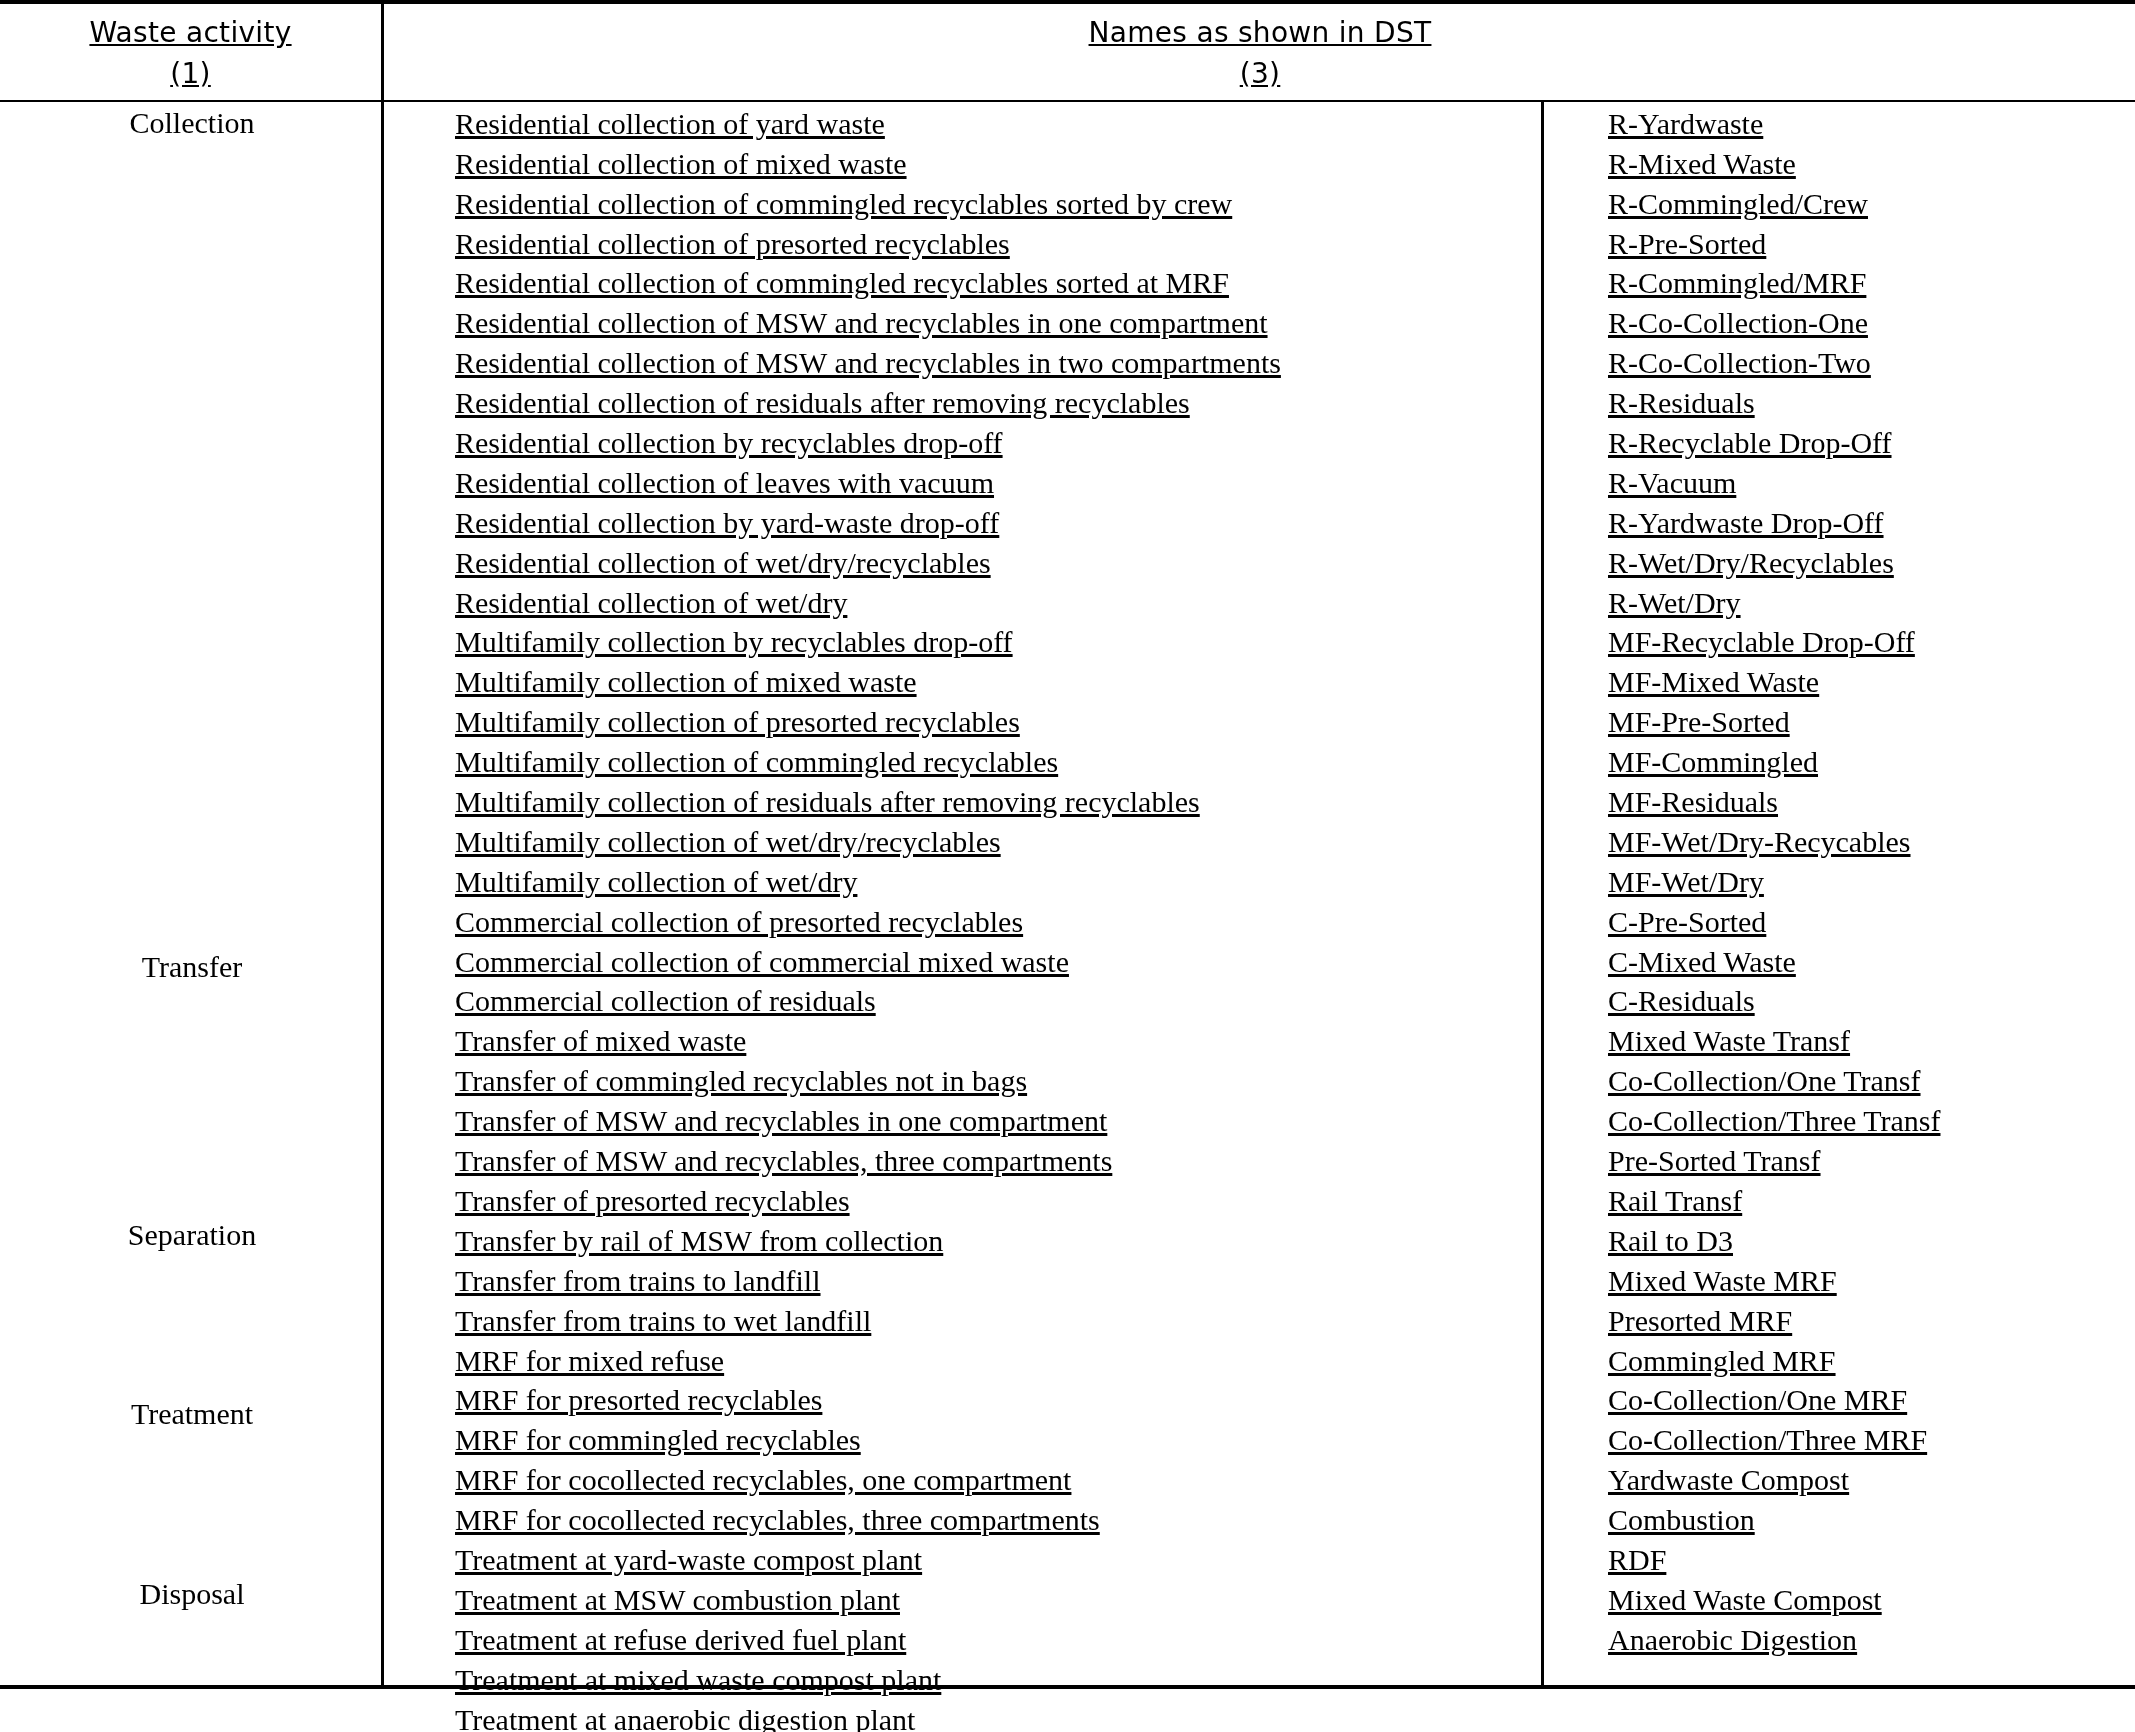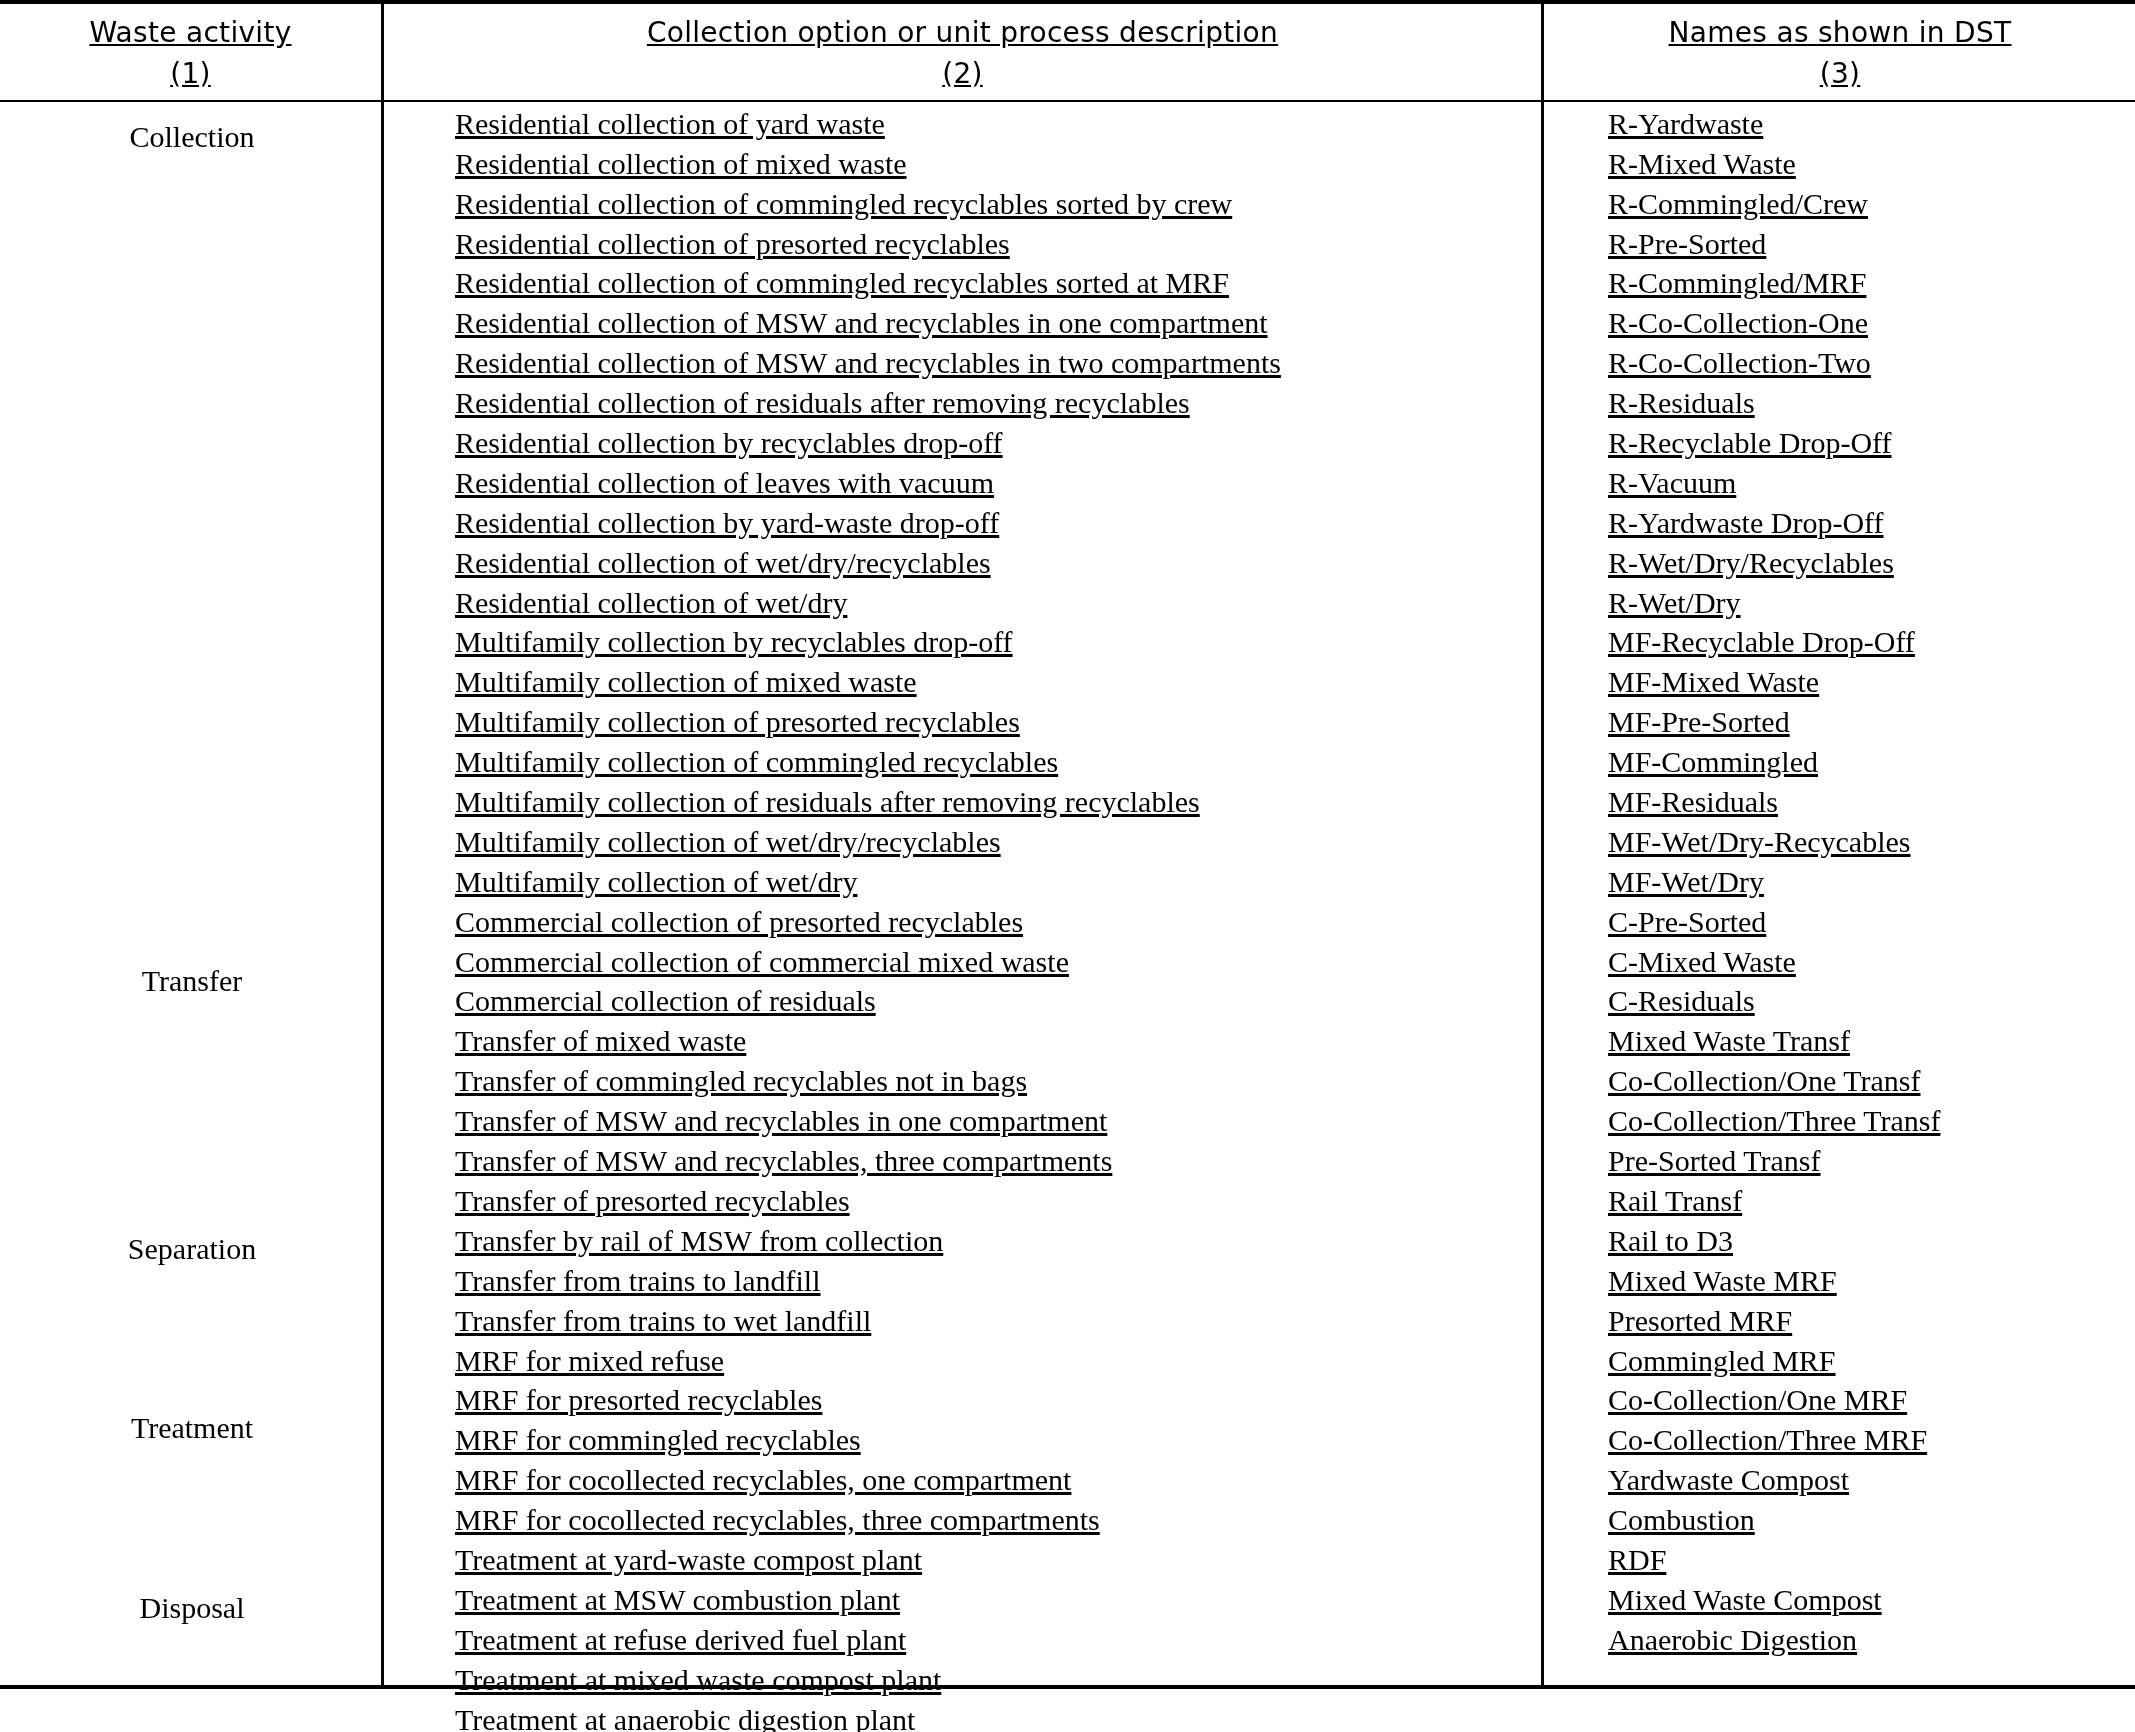--- a/index.html
+++ b/index.html
@@ -74,37 +74,33 @@
   .bcol.c3 .row { padding-top: 3.9px; }
 
   
   .act {
     position: absolute;
     left: 0;
     width: 384px;
     text-align: center;
     font-size: 30px;
     line-height: 36px;
-    padding-top: 17px;
+    padding-top: 3px;
     box-sizing: border-box;
   }
 </style>
 </head>
 <body>
 
 <div class="table-wrap">
 
   <div class="thead">
     <div class="hcell c1">
       <span>Waste activity</span>
       <span>(1)</span>
-    </div>
-    <div class="hcell c2">
-      <span>Collection option or unit process description</span>
-      <span>(2)</span>
     </div>
     <div class="hcell c3">
       <span>Names as shown in DST</span>
       <span>(3)</span>
     </div>
   </div>
 
   <div class="tbody">
     <div class="bcol c1" id="col-activity">
         <div class="act" style="top: 0px;">Collection</div>

